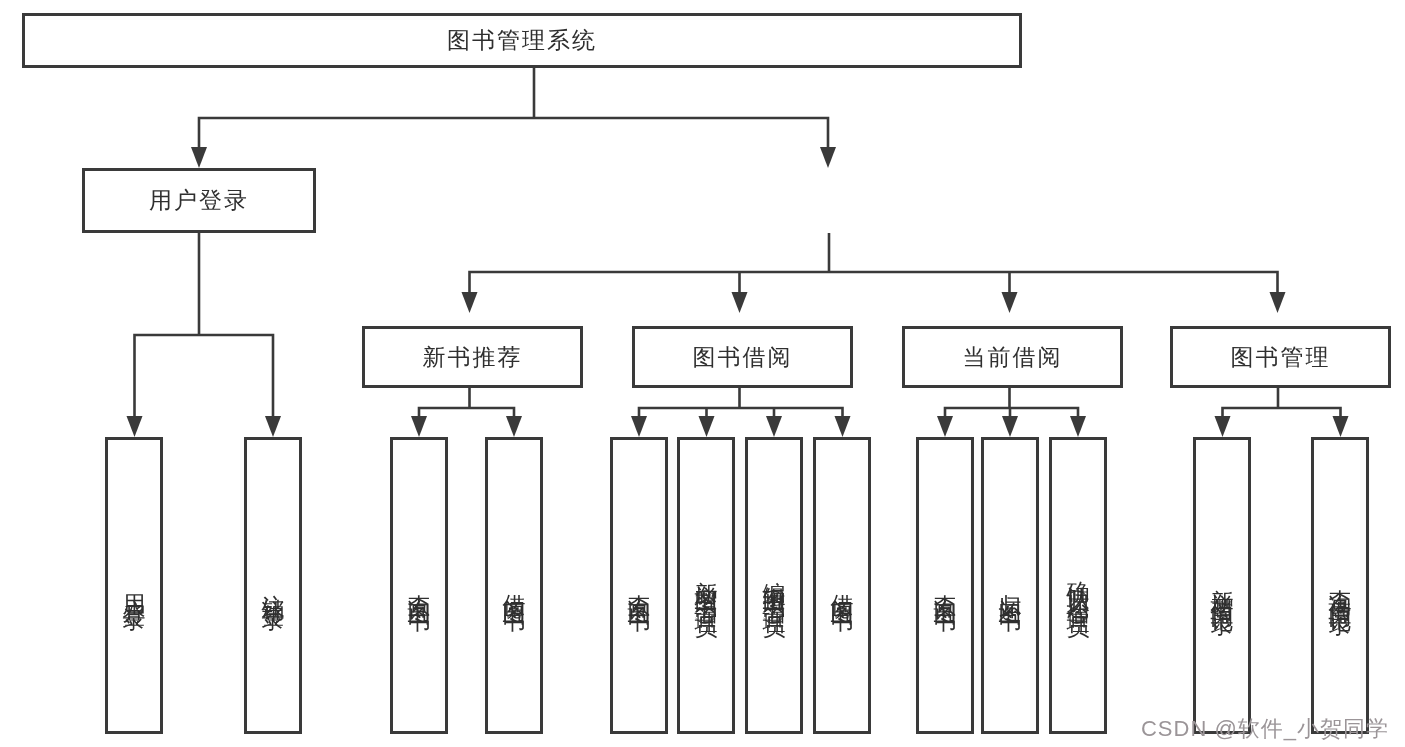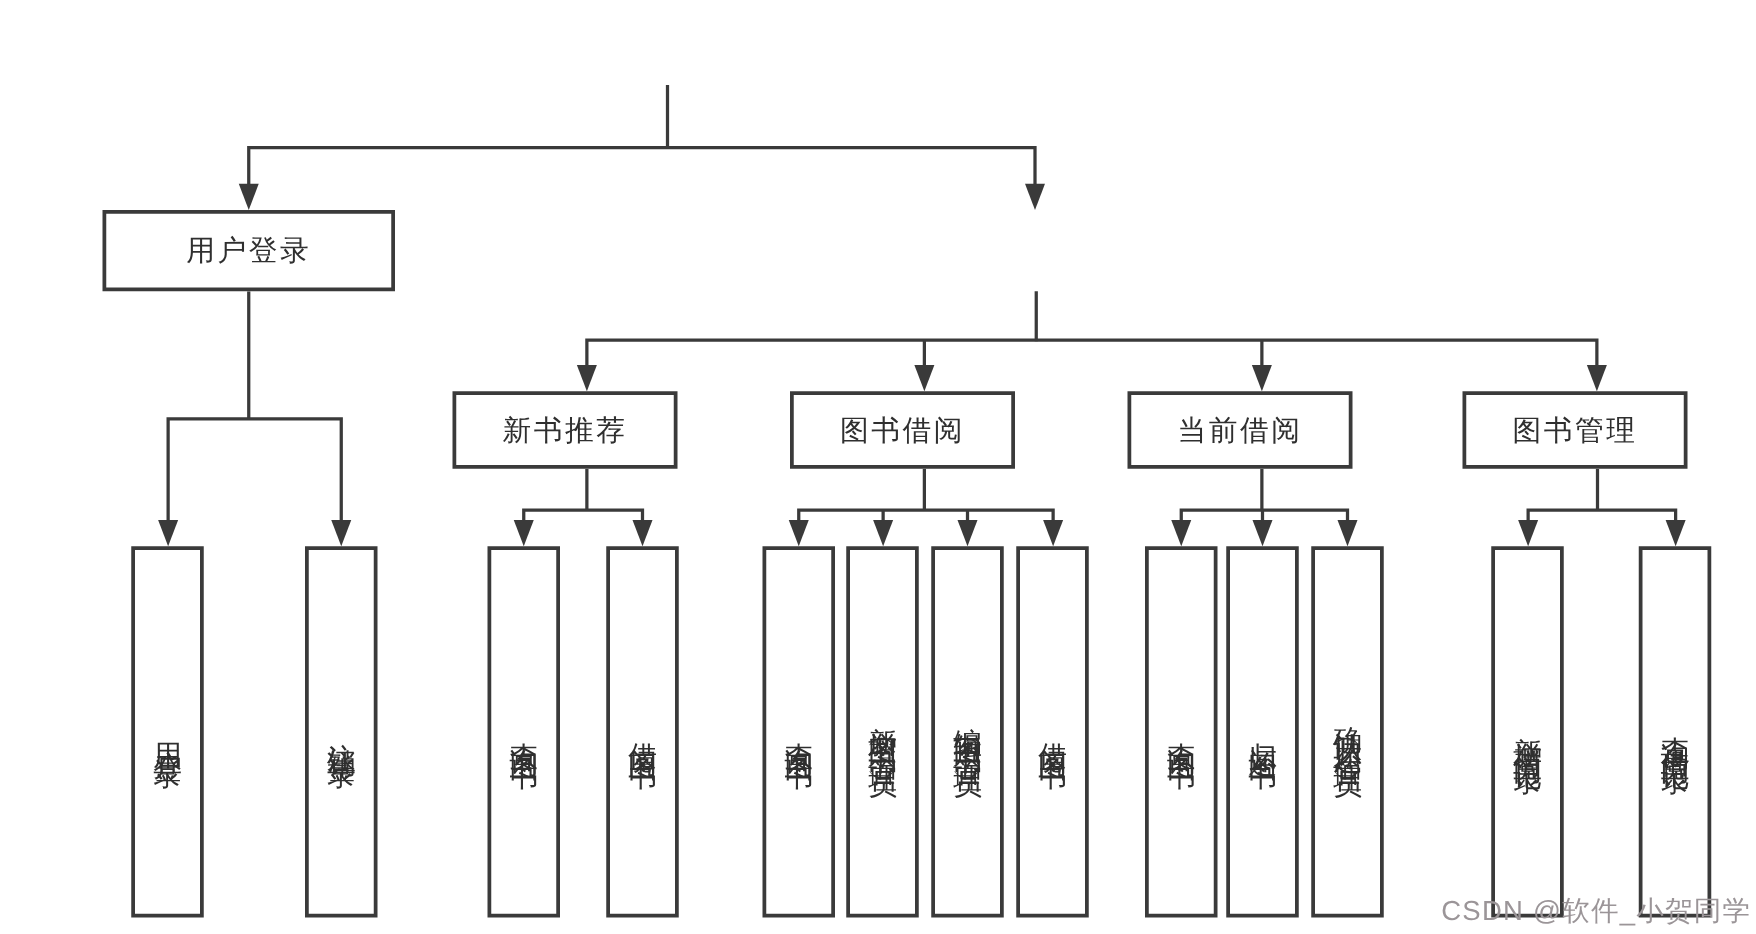--- a/index.html
+++ b/index.html
@@ -34,35 +34,35 @@
     letter-spacing:5px;
     color:#2f2f2f;
     white-space:nowrap;
   }
   
   .n-root{left:22px;top:13px;width:1000px;height:55px;}
   
   .n-l2a{left:82px;top:168px;width:234px;height:65px;}
   .n-l2b{left:711px;top:168px;width:236px;height:65px;}
   
-  .n-l3{top:313px;width:180px;height:62px;}
+  .n-l3{top:326px;width:221px;height:62px;}
   .n-l3a{left:362px;}
   .n-l3b{left:632px;}
   .n-l3c{left:902px;}
   .n-l3d{left:1170px;}
   
   .leaf{top:437px;width:58px;height:297px;}
   .lf-a1{left:105px;}  .lf-a2{left:244px;}
   .lf-b1{left:390px;}  .lf-b2{left:485px;}
   .lf-c1{left:610px;}  .lf-c2{left:677px;}  .lf-c3{left:745px;}  .lf-c4{left:813px;}
   .lf-d1{left:916px;}  .lf-d2{left:981px;}  .lf-d3{left:1049px;}
   .lf-e1{left:1193px;} .lf-e2{left:1311px;}
   .watermark{
     position:absolute;
-    right:4px;top:714px;
+    right:16px;top:714px;
     z-index:5;
     font-size:22px;
     letter-spacing:1px;
     color:#9b9598;
     white-space:nowrap;
   }
 </style>
 </head>
 <body>
 
@@ -104,20 +104,23 @@
       <polygon points="766,416 782,416 774,437"></polygon>
       <polygon points="834.5,416 850.5,416 842.5,437"></polygon>
       <polygon points="937,416 953,416 945,437"></polygon>
       <polygon points="1002,416 1018,416 1010,437"></polygon>
       <polygon points="1070,416 1086,416 1078,437"></polygon>
       <polygon points="1214.5,416 1230.5,416 1222.5,437"></polygon>
       <polygon points="1332.5,416 1348.5,416 1340.5,437"></polygon>
     </g>
   </svg>
 
+  <div class="box n-root">
+    <span class="htext">图书管理系统</span>
+  </div>
 
   <div class="box n-l2a">
     <span class="htext">用户登录</span>
   </div>
 
   <div class="box n-l3 n-l3a">
     <span class="htext">新书推荐</span>
   </div>
   <div class="box n-l3 n-l3c">
     <span class="htext">当前借阅</span>

